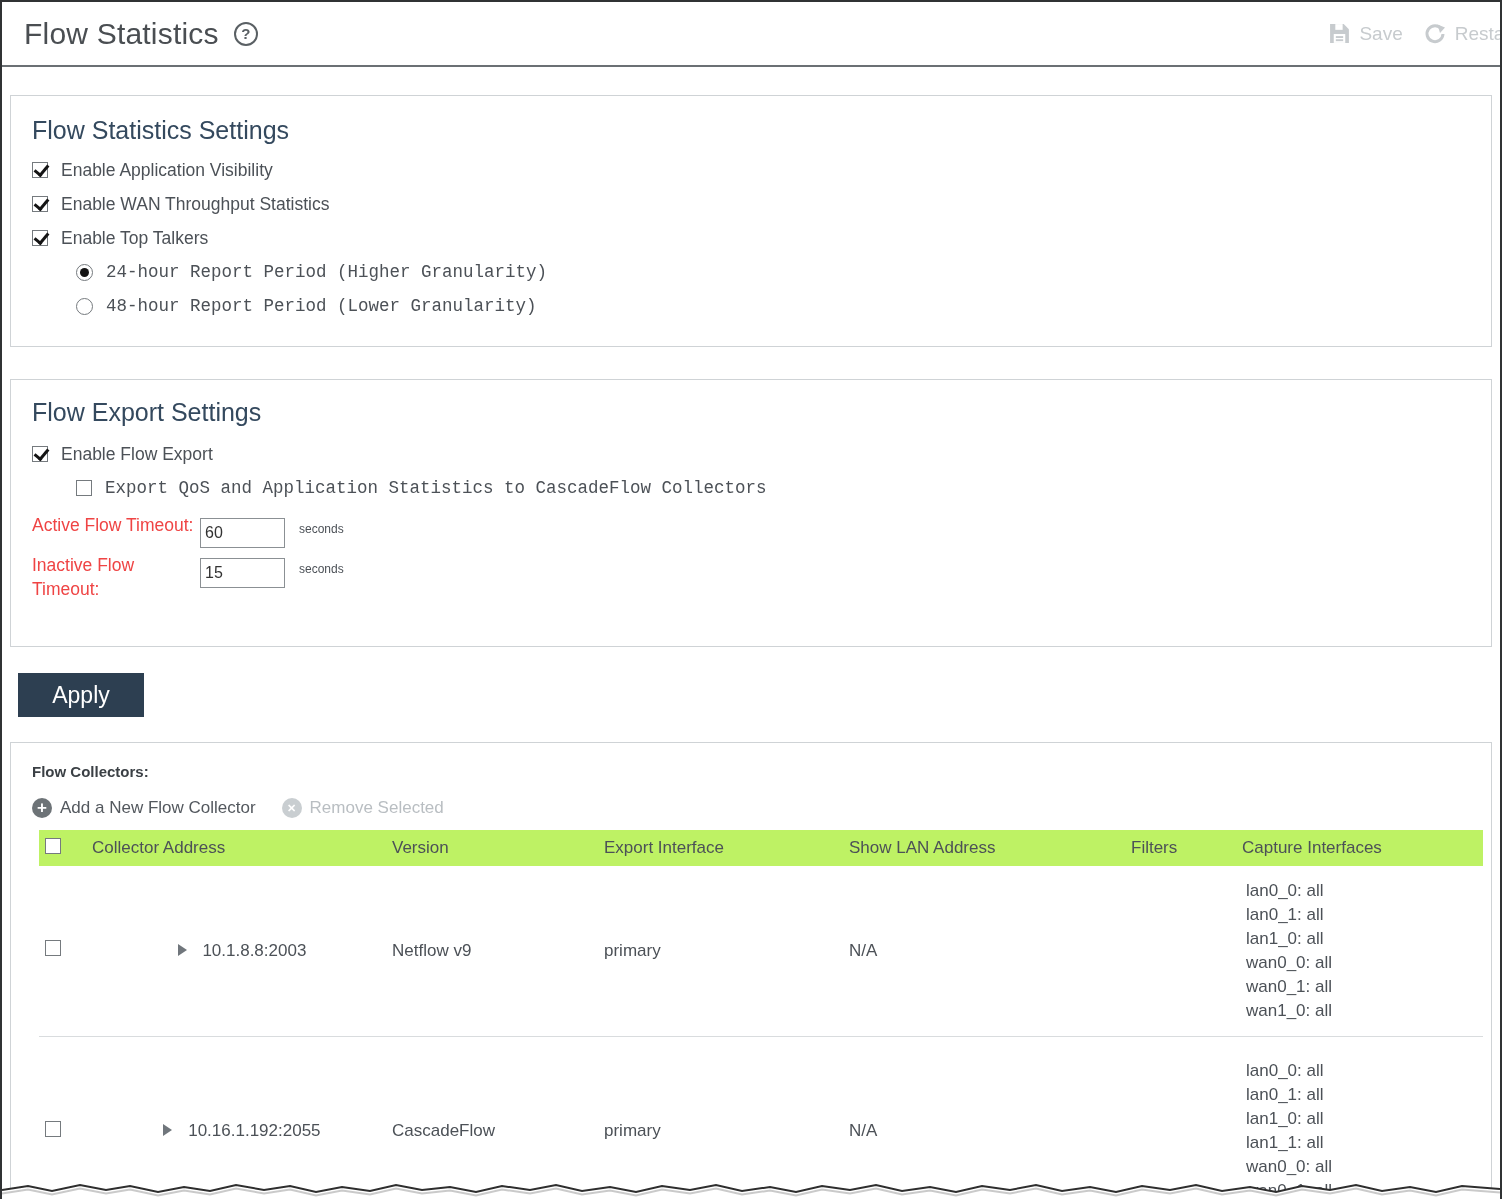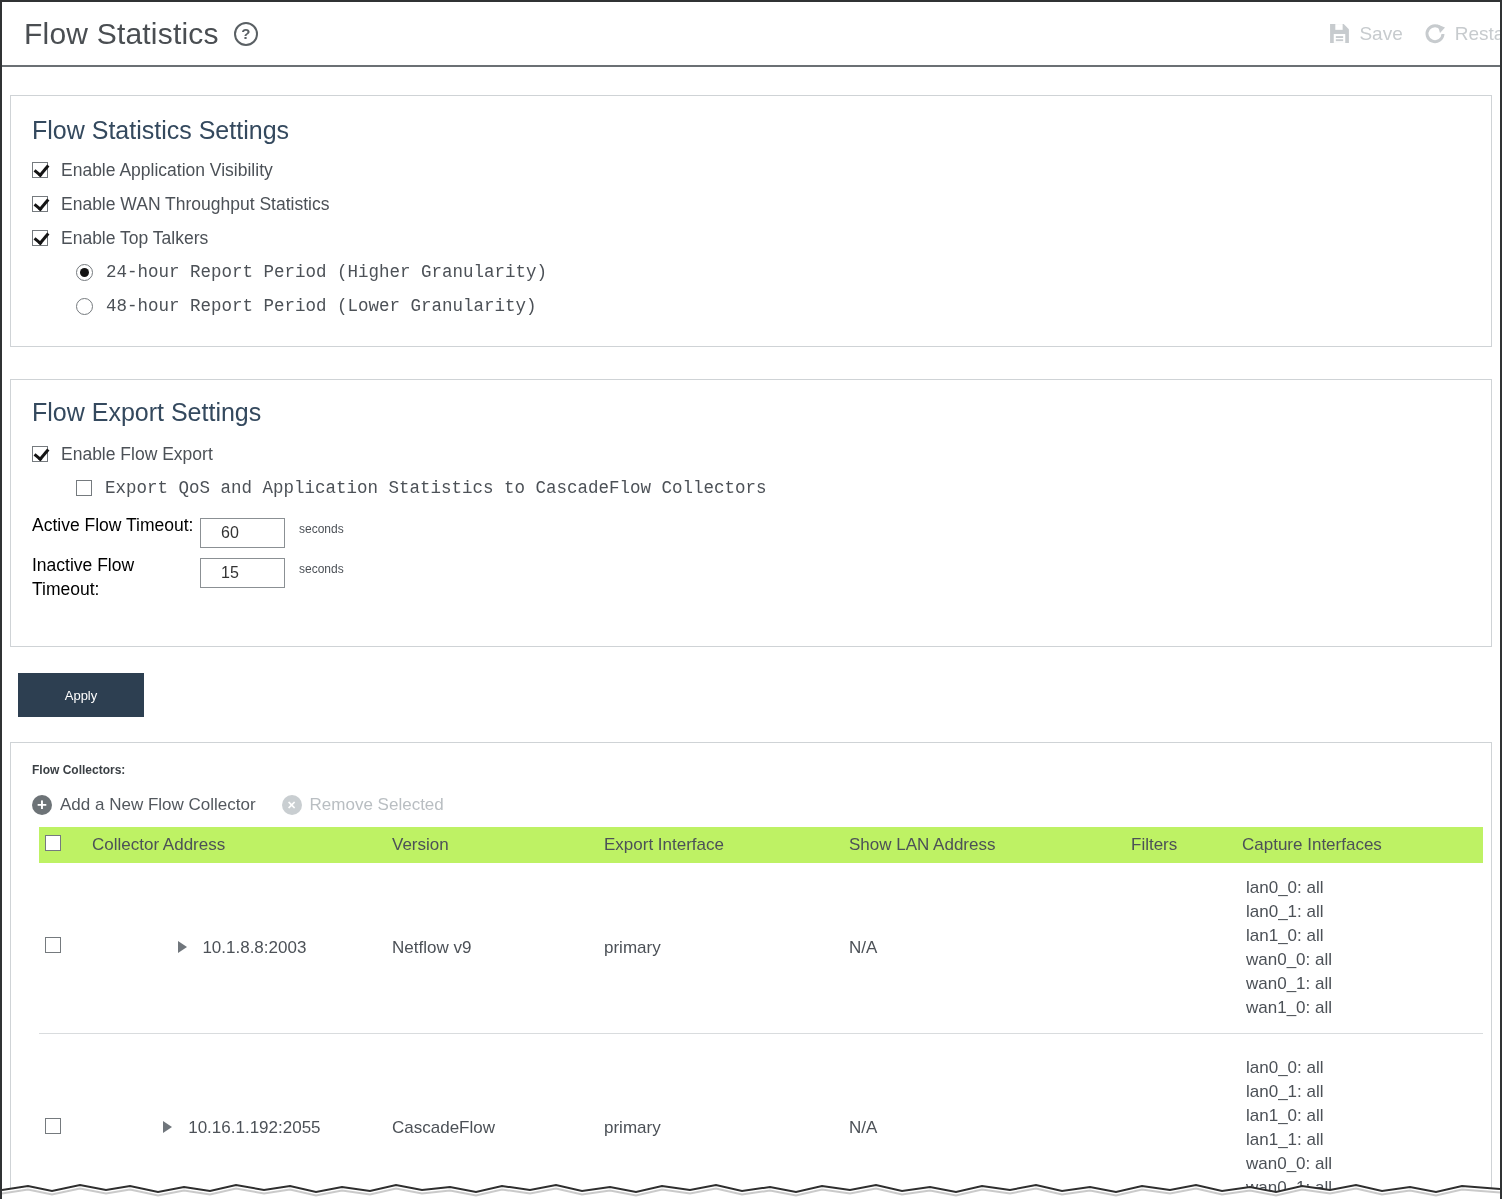--- a/index.html
+++ b/index.html
@@ -54,34 +54,34 @@
     position:relative; width:17px; height:17px; flex:0 0 17px;
     background:#fff; border:1px solid #757a7e; border-radius:50%; display:inline-block; cursor:pointer;
   }
   .radio.selected::after {
     content:""; position:absolute; left:3px; top:3px; width:9px; height:9px;
     border-radius:50%; background:#141414;
   }
   
   .timeout-row { display:flex; align-items:flex-start; margin-top:14px; }
   .timeout-row.second { margin-top:5px; }
-  .t-label { width:168px; font-size:17.5px; line-height:24px; color:#000000; }
+  .t-label { width:168px; font-size:17.5px; line-height:24px; color:#ef4444; }
   .t-input {
     width:85px; height:30px; margin-top:5px; border:1px solid #8b9094;
-    font-family:"Liberation Sans", sans-serif; font-size:16px; padding-left:20px; color:#333;
+    font-family:"Liberation Sans", sans-serif; font-size:16px; padding-left:4px; color:#333;
   }
   .t-unit { font-size:12px; margin-left:14px; margin-top:9px; }
   
   .apply {
     display:block; margin:26px 0 0 8px; width:126px; height:44px;
     background:#2d3f51; color:#fff; border:none; font-family:"Liberation Sans", sans-serif;
-    font-size:13px; cursor:pointer;
-  }
-  
-  .fc-label { margin-top:20px; font-size:12px; font-weight:bold; color:#3b4045; }
+    font-size:23px; cursor:pointer;
+  }
+  
+  .fc-label { margin-top:20px; font-size:15px; font-weight:bold; color:#3b4045; }
   .fc-toolbar { display:flex; align-items:center; gap:26px; margin-top:18px; }
   .tool { display:flex; align-items:center; gap:8px; font-size:17px; cursor:pointer; }
   .tool.add { color:#53585e; }
   .tool.remove { color:#b9bec2; cursor:default; }
   .circle-icon {
     width:20px; height:20px; border-radius:50%; color:#fff;
     display:flex; align-items:center; justify-content:center; font-weight:bold;
   }
   .add-icon { background:#6d7377; font-size:17px; line-height:20px; }
   .remove-icon { background:#c9ced1; font-size:11px; }

